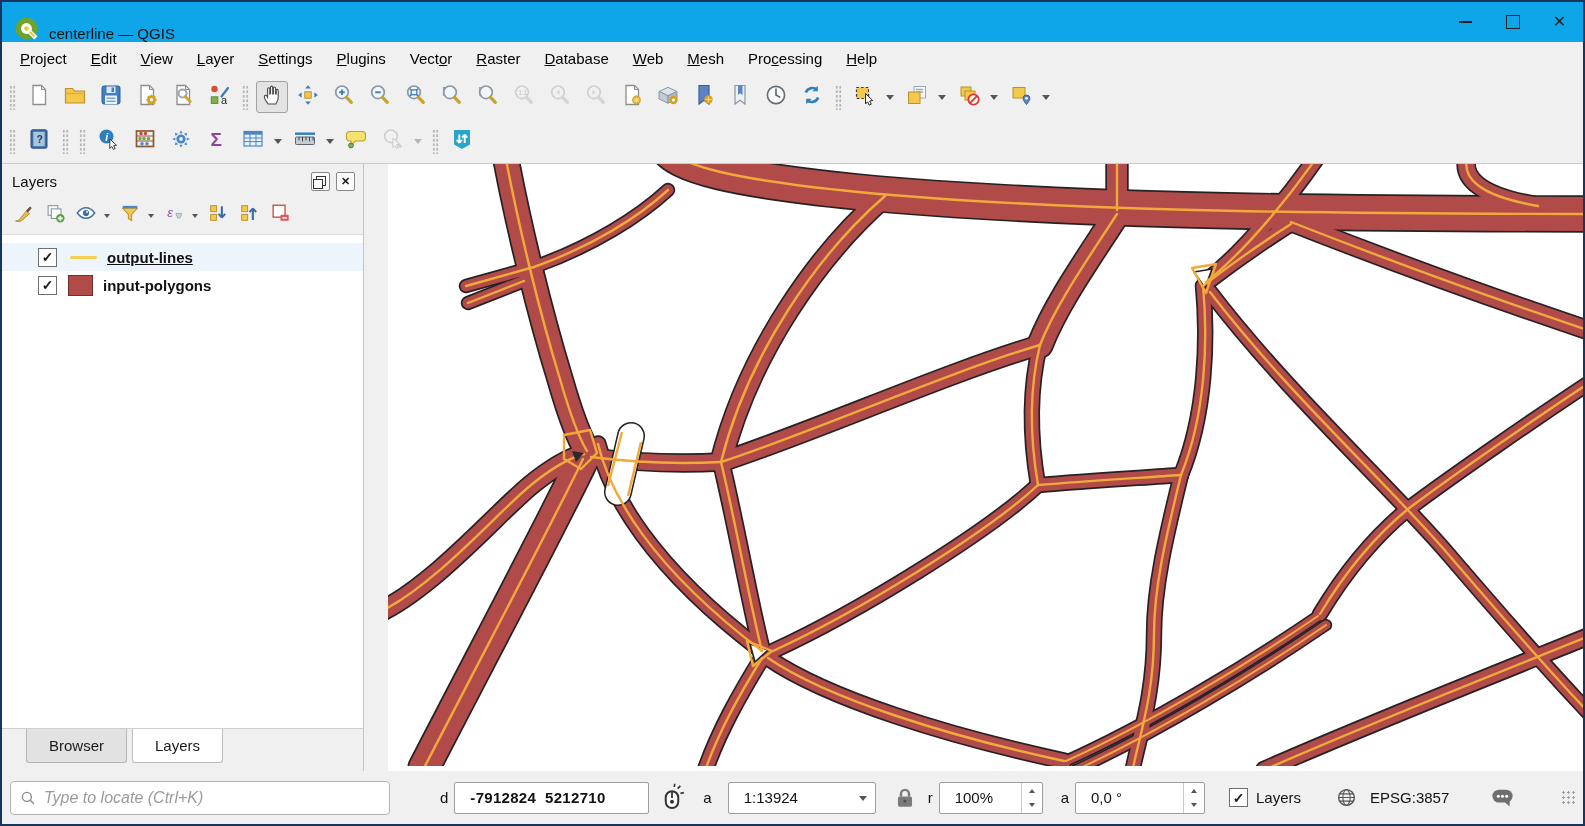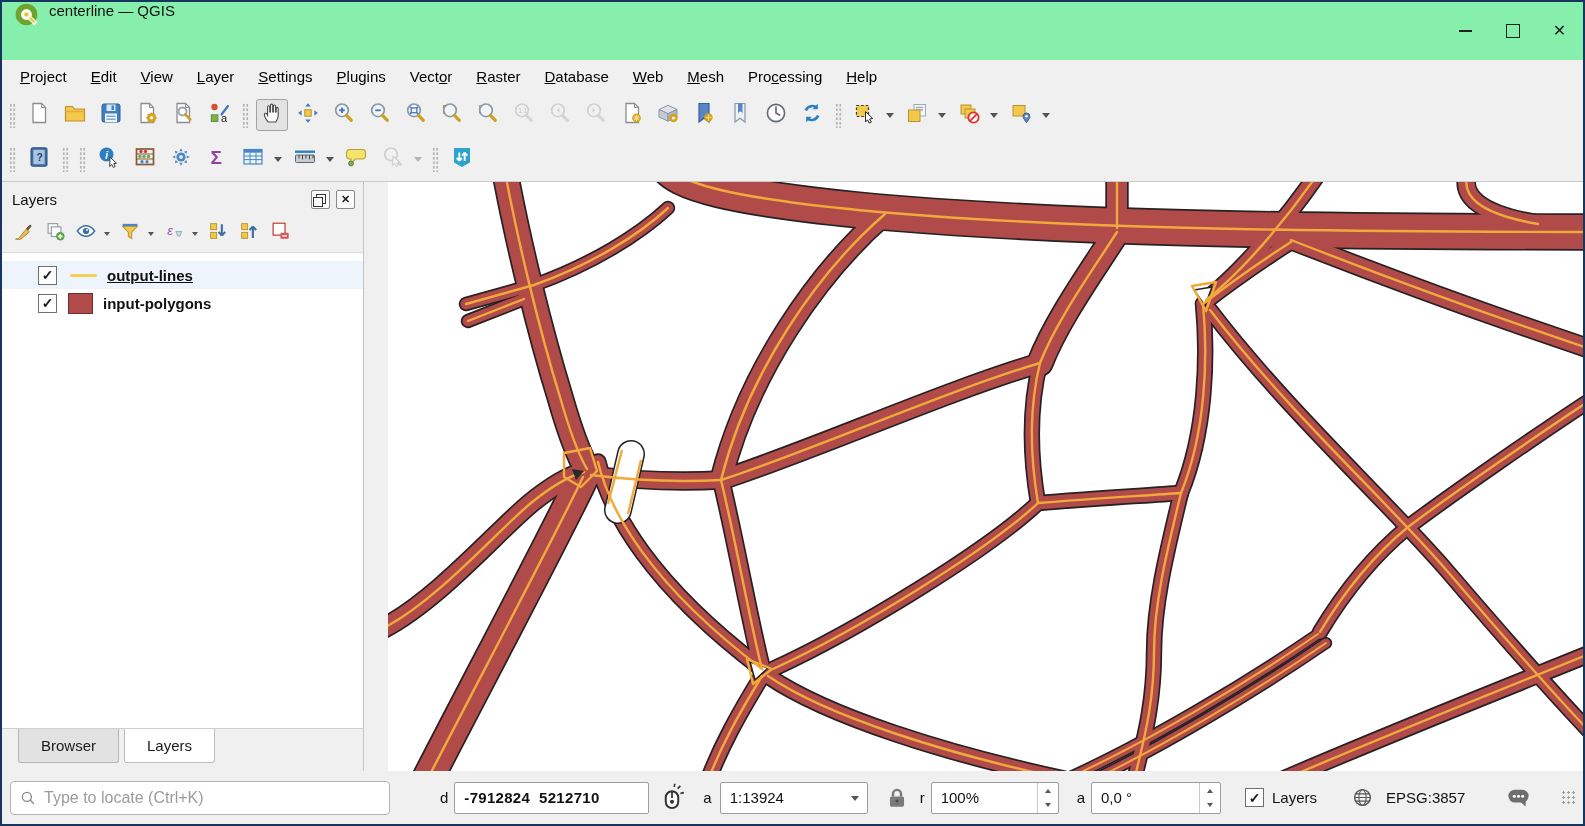--- a/index.html
+++ b/index.html
@@ -1,20 +1,20 @@
 <!DOCTYPE html>
 <html><head>
 <meta charset="utf-8">
 <style>
   html,body{margin:0;padding:0;background:#2b2b2b;}
   body{width:1585px;height:826px;font-family:"Liberation Sans",sans-serif;-webkit-font-smoothing:antialiased;}
   .window{box-sizing:border-box;width:1585px;height:826px;border:2px solid #17365f;background:#f0f0f0;display:flex;flex-direction:column;position:relative;overflow:hidden;}
 
   
-  .titlebar{height:58px;background:#86efac;display:flex;align-items:flex-start;flex:0 0 auto;}
+  .titlebar{height:40px;background:#0ea5e9;display:flex;align-items:flex-end;flex:0 0 auto;}
   .app-logo{width:26px;height:26px;margin:0 9px 0 12px;flex:0 0 auto;}
   .title-text{font-size:15px;color:#111;}
   .win-controls{margin-left:auto;display:flex;height:100%;}
   .win-btn{width:47px;height:100%;display:flex;align-items:center;justify-content:center;}
   .glyph-min{width:13px;height:2px;background:#222;}
   .glyph-max{width:12px;height:12px;border:1.5px solid #222;}
   .glyph-close{font-size:16px;color:#222;line-height:1;}
 
   
   .menubar{height:33px;display:flex;align-items:center;background:#f0f0f0;padding-left:6px;font-size:15px;color:#000;flex:0 0 auto;}
@@ -48,40 +48,40 @@
   .panel-tools .tbtn svg{width:22px;height:22px;}
   .panel-tools .dd-arrow{width:11px;}
   .panel-tools .dd-arrow::after{border-width:3.5px;border-top-width:4.5px;}
   .layer-list{flex:1 1 auto;background:#ffffff;border-top:1px solid #dcdcdc;border-bottom:1px solid #cfcfcf;padding-top:8px;overflow:hidden;}
   .layer-row{height:28px;display:flex;align-items:center;padding-left:36px;font-size:15px;font-weight:bold;color:#111;}
   .layer-row.selected{background:#eef4fb;}
   .layer-row.selected .layer-label{text-decoration:underline;}
   .chk{width:17px;height:17px;background:#fff;border:1px solid #6f6f6f;display:flex;align-items:center;justify-content:center;font-size:14px;font-weight:bold;color:#1a1a1a;flex:0 0 auto;}
   .swatch-line{width:27px;height:3px;border-radius:2px;margin:0 10px 0 13px;flex:0 0 auto;}
   .swatch-fill{width:23px;height:19px;margin:0 10px 0 11px;flex:0 0 auto;}
-  .dock-tabs{height:42px;background:#f0f0f0;display:flex;align-items:flex-start;padding-left:16px;gap:5px;}
+  .dock-tabs{height:42px;background:#f0f0f0;display:flex;align-items:flex-start;padding-left:24px;gap:5px;}
   .tab{height:33px;padding:0 22px;display:flex;align-items:center;font-size:15px;color:#1a1a1a;border:1px solid #b5b5b5;border-top:none;background:#e2e2e2;border-radius:0 0 3px 3px;}
   .tab.active{background:#ffffff;border-color:#bdbdbd;}
   .canvas{flex:1 1 auto;background:#ffffff;position:relative;overflow:hidden;}
   .canvas svg{display:block;}
 
   
   .statusbar{height:53px;flex:0 0 auto;background:#f0f0f0;display:flex;align-items:center;font-size:15px;color:#111;}
-  .locator{box-sizing:border-box;width:380px;height:34px;margin-left:8px;background:#fff;border:1px solid #b3b3b3;border-radius:4px;display:flex;align-items:center;padding:0 8px;}
+  .locator{box-sizing:border-box;width:380px;height:34px;margin-left:8px;background:#fff;border:1px solid #b3b3b3;border-radius:4px;display:flex;align-items:center;padding:0 8px;font-style:italic;}
   .locator svg{width:18px;height:18px;margin-right:7px;flex:0 0 auto;}
   .locator-ph{color:#9b9b9b;font-size:16px;}
   .sb-label{margin-left:10px;white-space:pre;}
-  .sb-box{box-sizing:border-box;height:32px;background:#fff;border:1px solid #9d9d9d;border-radius:2px;display:flex;align-items:center;padding:0 9px;white-space:pre;}
+  .sb-box{box-sizing:border-box;height:32px;background:#fff;border:1px solid #9d9d9d;border-radius:2px;display:flex;align-items:center;padding:0 15px;white-space:pre;}
   .coord-box{width:195px;margin-left:6px;font-weight:bold;letter-spacing:.3px;}
   .mouse-icon{width:30px;height:30px;margin-left:8px;display:flex;align-items:center;justify-content:center;}
-  .combo{width:148px;margin-left:8px;position:relative;padding-right:24px;}
+  .combo{width:148px;margin-left:16px;position:relative;padding-right:24px;}
   .combo .co-arrow{position:absolute;right:8px;top:13px;border:4.5px solid transparent;border-top:5.5px solid #555;}
   .lock-icon{width:26px;height:26px;margin-left:16px;}
   .spin{margin-left:6px;position:relative;padding-right:26px;}
-  .spin-mag{width:128px;}
+  .spin-mag{width:104px;}
   .spin-rot{width:130px;}
   .spin-btns{position:absolute;right:0;top:0;bottom:0;width:20px;border-left:1px solid #c9c9c9;display:flex;flex-direction:column;}
   .spin-up,.spin-down{flex:1;display:flex;align-items:center;justify-content:center;}
   .spin-up::after{content:"";border:3.5px solid transparent;border-bottom:4.5px solid #555;margin-bottom:2px;}
   .spin-down::after{content:"";border:3.5px solid transparent;border-top:4.5px solid #555;margin-top:2px;}
   .render-wrap{display:flex;align-items:center;margin-left:24px;gap:8px;}
   .crs-wrap{display:flex;align-items:center;margin-left:34px;gap:12px;}
   .crs-wrap svg{width:23px;height:23px;}
   .bubble-icon{width:27px;height:27px;margin-left:40px;}
   .grip{margin-left:auto;margin-right:6px;width:16px;height:16px;background-image:radial-gradient(#9e9e9e 1.2px,transparent 1.4px);background-size:5px 5px;}

